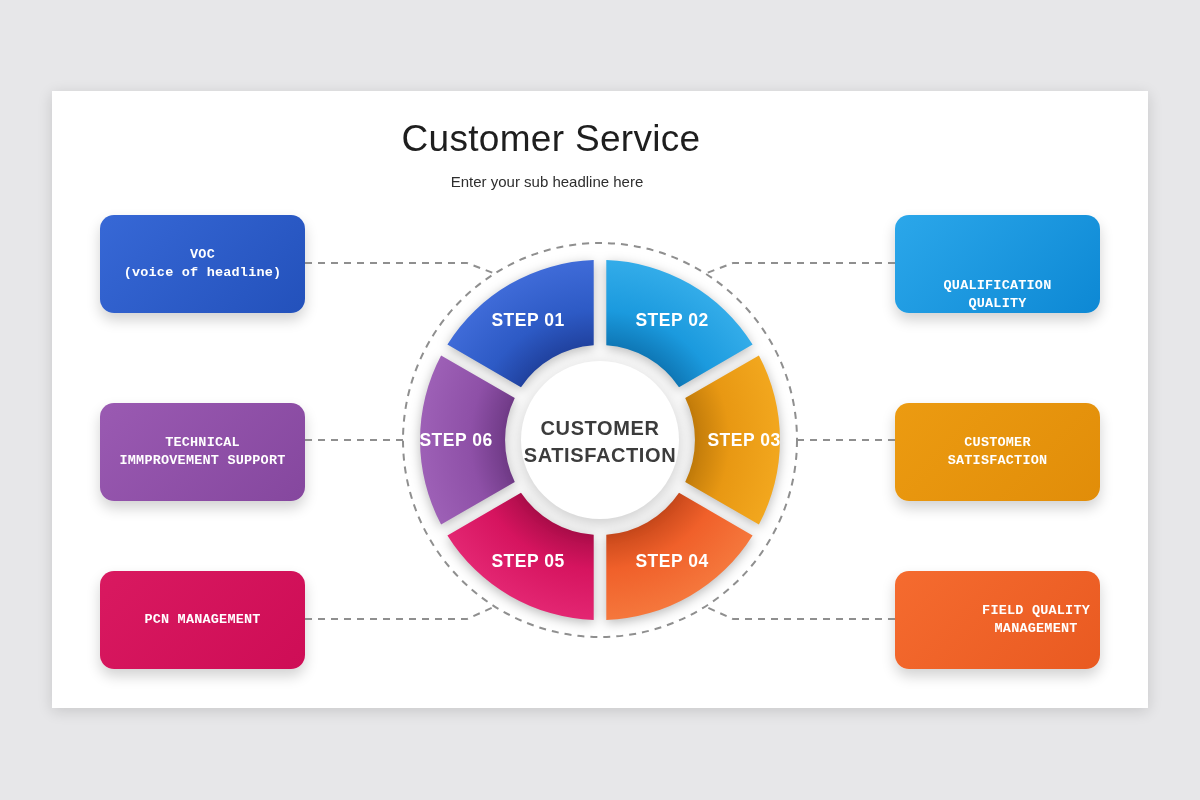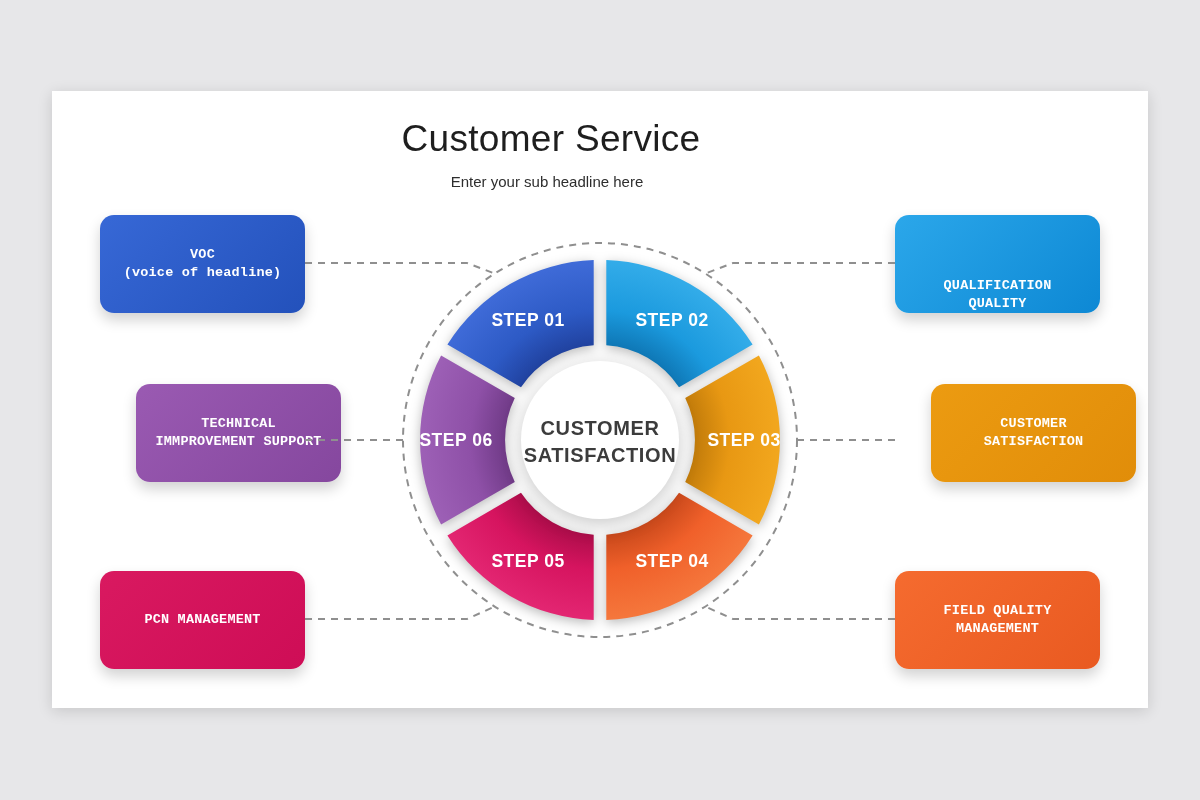--- a/index.html
+++ b/index.html
@@ -30,21 +30,21 @@
     box-shadow:0 7px 14px rgba(0,0,0,0.18);
     font-family:Liberation Mono, monospace;
   }
   .box .lbl {
     color:#ffffff; font-size:13.5px; font-weight:bold; text-align:center;
     line-height:1.35; letter-spacing:0.2px; padding:0 10px;
   }
   .box .lbl span { display:block; }
   .box-left  { left:100px; }
   .box-right { left:895px; }
-  .row-top { top:215px; } .row-mid { top:384px;margin-left:36px; } .row-bot { top:571px; }
+  .row-top { top:215px; } .row-mid { top:403px; } .row-bot { top:571px; }
   svg.wheel { position:absolute; left:300px; top:140px; }
   .dash { fill:none; stroke:#8f8f8f; stroke-width:2; stroke-dasharray:7 6; }
   .wedges { filter:drop-shadow(0 3px 6px rgba(0,0,0,0.28)); }
   .step-label {
     fill:#ffffff; font-size:17.5px; font-weight:bold; letter-spacing:0.5px;
     text-anchor:middle; font-family:"Liberation Sans", sans-serif;
   }
   .center-circle { fill:#ffffff; filter:drop-shadow(0 5px 10px rgba(0,0,0,0.22)); }
   .center-label {
     fill:#3c3c3c; font-size:20px; font-weight:bold; letter-spacing:0.6px;
@@ -83,21 +83,21 @@
     <span>QUALIFICATION</span>
       <span>QUALITY</span>
   </div>
 </div>
 <div class="box box-right row-mid" style="background: linear-gradient(135deg, rgb(236, 155, 17), rgb(225, 141, 9));">
   <div class="lbl">
     <span>CUSTOMER</span>
       <span>SATISFACTION</span>
   </div>
 </div>
-<div class="box box-right row-bot" style="background: linear-gradient(135deg, rgb(245, 107, 47), rgb(233, 90, 33));">
+<div class="box box-right row-bot" style="background: linear-gradient(135deg, rgb(245, 107, 47), rgb(233, 90, 33)); justify-content: flex-end;">
   <div class="lbl">
     <span>FIELD QUALITY</span>
       <span>MANAGEMENT</span>
   </div>
 </div>
 
 <svg class="wheel" width="600" height="600" viewBox="0 0 600 600">
   <defs>
     <radialGradient id="g1" gradientUnits="userSpaceOnUse" cx="300" cy="300" r="180">
       <stop offset="0.52" stop-color="#20419e"></stop>

